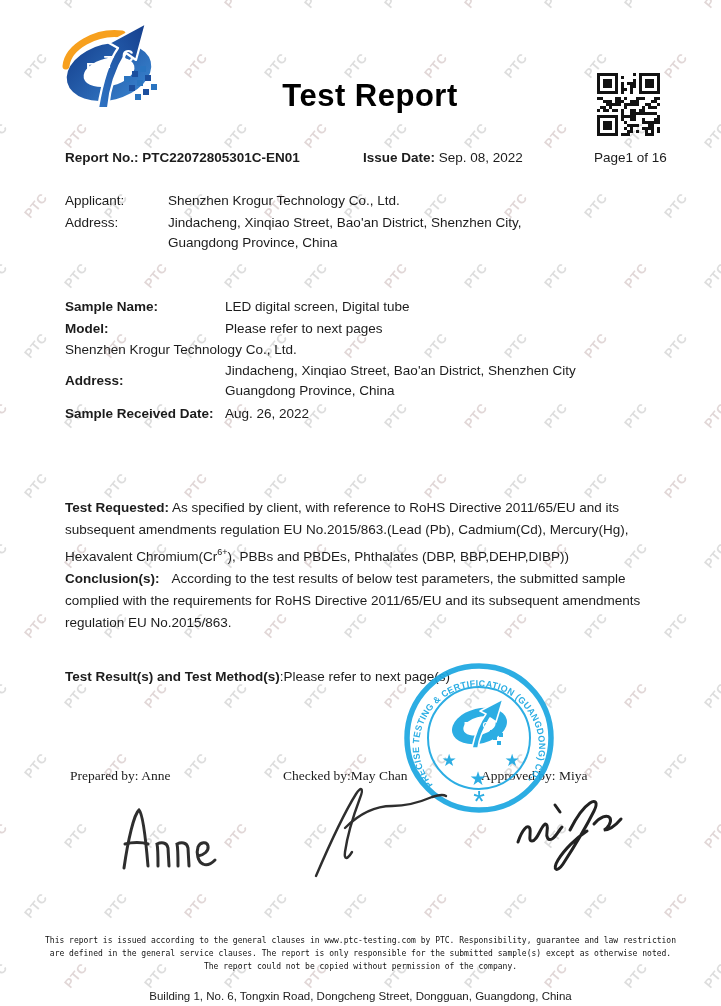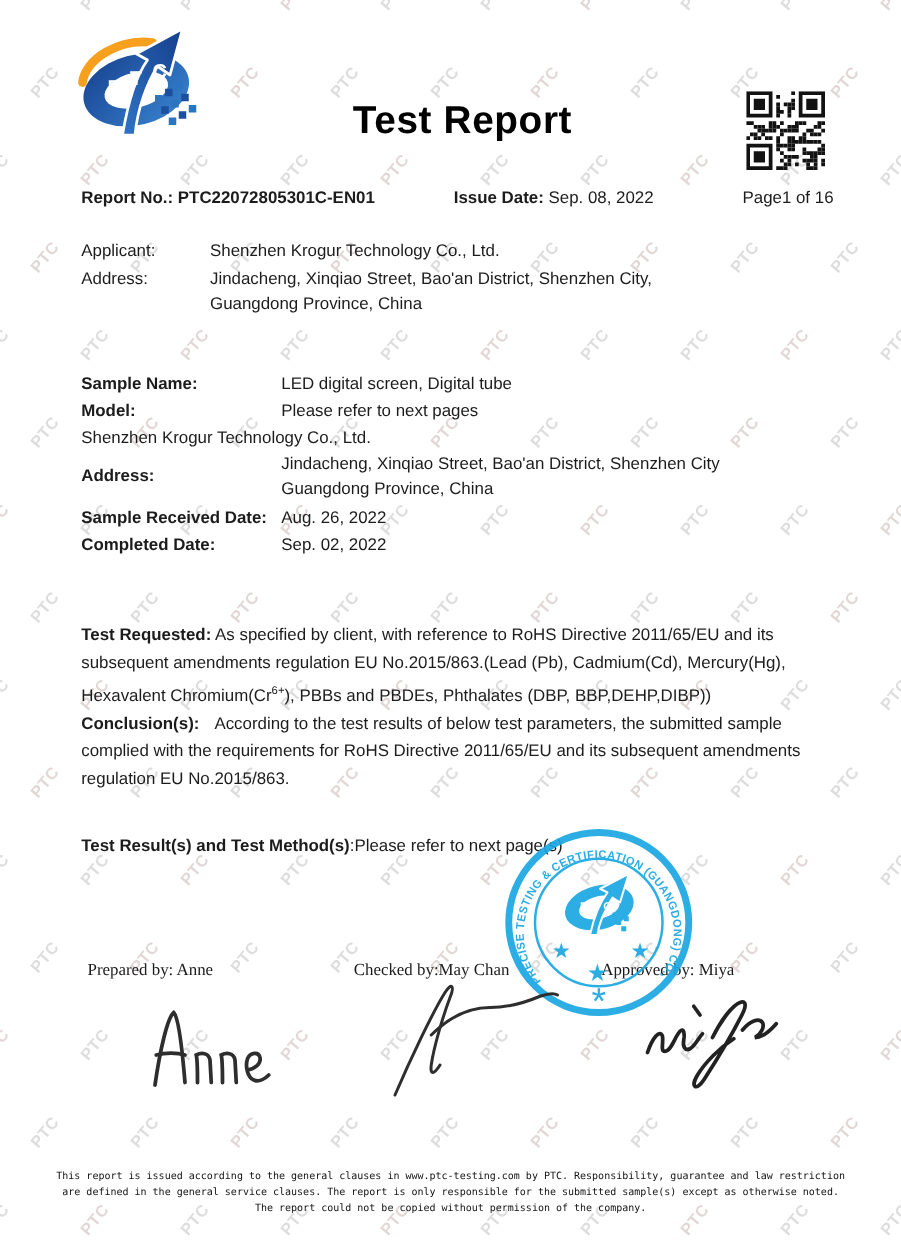--- a/index.html
+++ b/index.html
@@ -401,24 +401,20 @@
     </div>
     <div class="row" style="top:361px">
       <span class="lblB">Address:</span>
       <span class="val">Jindacheng, Xinqiao Street, Bao'an District, Shenzhen City
 Guangdong Province, China</span>
     </div>
     <div class="row" style="top:404px">
       <span class="lblB">Sample Received Date:</span>
       <span class="val">Aug. 26, 2022</span>
     </div>
-    <div class="row" style="top:426px">
-      <span class="lblB">Completed Date:</span>
-      <span class="val">Sep. 02, 2022</span>
-    </div>
 
     <div class="para" style="top:497px;width:600px">
       <b>Test Requested:</b>
       <span>As specified by client, with reference to RoHS Directive 2011/65/EU and its subsequent amendments regulation EU No.2015/863.(Lead (Pb), Cadmium(Cd), Mercury(Hg), Hexavalent Chromium(Cr</span><sup>6+</sup><span>), PBBs and PBDEs, Phthalates (DBP, BBP,DEHP,DIBP))</span>
     </div>
 
     <div class="para" style="top:568px;width:608px">
       <b>Conclusion(s):</b><span class="gap"></span><span>According to the test results of below test parameters, the submitted sample complied with the requirements for RoHS Directive 2011/65/EU and its subsequent amendments regulation EU No.2015/863.</span>
     </div>
 
@@ -483,15 +479,16 @@
         <path d="M 6,54 C 10,42 16,35 18,41 C 19,46 16,53 20,53 C 25,53 28,41 32,37 C 35,34 36,39 35,44 C 34,49 36,53 40,51 C 44,49 47,42 50,39"></path>
         <path d="M 48,24 L 43,17"></path>
         <path d="M 58,42 C 64,30 72,19 78,15 C 84,11 86,15 82,23 C 74,39 62,59 51,76 C 45,85 40,82 46,72 C 52,62 64,50 75,43"></path>
         <path d="M 82,36 C 88,29 95,26 98,30 C 100,34 96,40 92,42 C 97,42 103,38 109,31"></path>
       </svg>
     </div>
 
     <div class="f-disc">This report is issued according to the general clauses in www.ptc-testing.com by PTC. Responsibility, guarantee and law restriction
 are defined in the general service clauses. The report is only responsible for the submitted sample(s) except as otherwise noted.
 The report could not be copied without permission of the company.</div>
+    <div class="f-addr">Building 1, No. 6, Tongxin Road, Dongcheng Street, Dongguan, Guangdong, China</div>
   </div>
 
 </div>
 
 </body></html>

